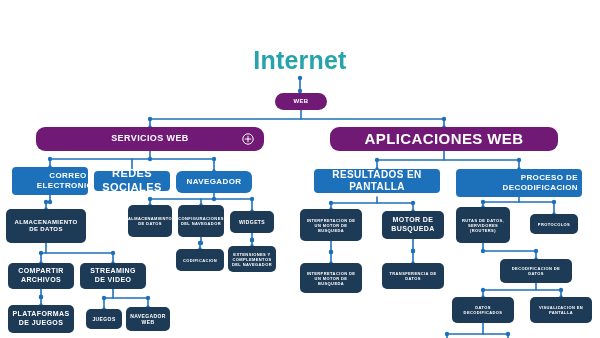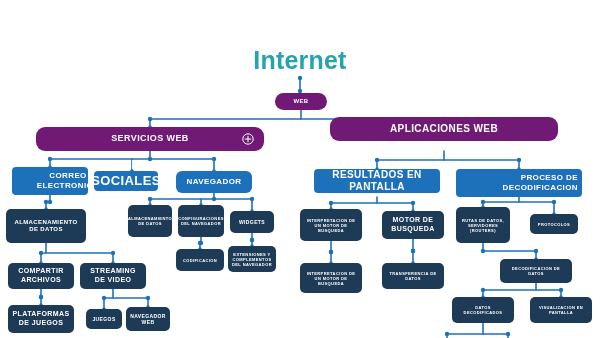--- a/index.html
+++ b/index.html
@@ -222,27 +222,27 @@
       <div class="node teal" style="left: 275px; top: 52px; width: 52px; height: 17px; font-size: 6px;">
         <span class="node-label">WEB</span>
       </div>
       <div class="node teal" style="left: 36px; top: 86px; width: 228px; height: 24px; font-size: 9px;">
         <span class="node-label">SERVICIOS WEB</span>
         <span class="plus-icon"><svg viewBox="0 0 12 12" width="12" height="12">
             <circle cx="6" cy="6" r="5.2" fill="none" stroke="#ffffff" stroke-width="1"></circle>
             <path d="M6 3.2 V8.8 M3.2 6 H8.8" stroke="#ffffff" stroke-width="1" stroke-linecap="round"></path>
           </svg></span>
       </div>
-      <div class="node teal" style="left: 330px; top: 76px; width: 228px; height: 24px; font-size: 10px;">
+      <div class="node teal" style="left: 330px; top: 86px; width: 228px; height: 24px; font-size: 15px;">
         <span class="node-label">APLICACIONES WEB</span>
       </div>
       <div class="node blue" style="left: 12px; top: 126px; width: 76px; height: 28px; font-size: 8px; padding-left: 40px;">
         <span class="node-label">CORREO ELECTRONICO</span>
       </div>
-      <div class="node blue" style="left: 94px; top: 130px; width: 64px; height: 20px; font-size: 13px; align-items: flex-end;">
+      <div class="node blue" style="left: 94px; top: 130px; width: 76px; height: 20px; font-size: 11px;">
         <span class="node-label">REDES SOCIALES</span>
       </div>
       <div class="node blue" style="left: 176px; top: 130px; width: 76px; height: 22px; font-size: 8px; border-radius: 6px;">
         <span class="node-label">NAVEGADOR</span>
       </div>
       <div class="node blue" style="left: 314px; top: 128px; width: 126px; height: 24px; font-size: 10px;">
         <span class="node-label">RESULTADOS EN PANTALLA</span>
       </div>
       <div class="node blue" style="left: 456px; top: 128px; width: 126px; height: 28px; font-size: 8px; text-align: right;">
         <span class="node-label">PROCESO DE DECODIFICACION</span>

